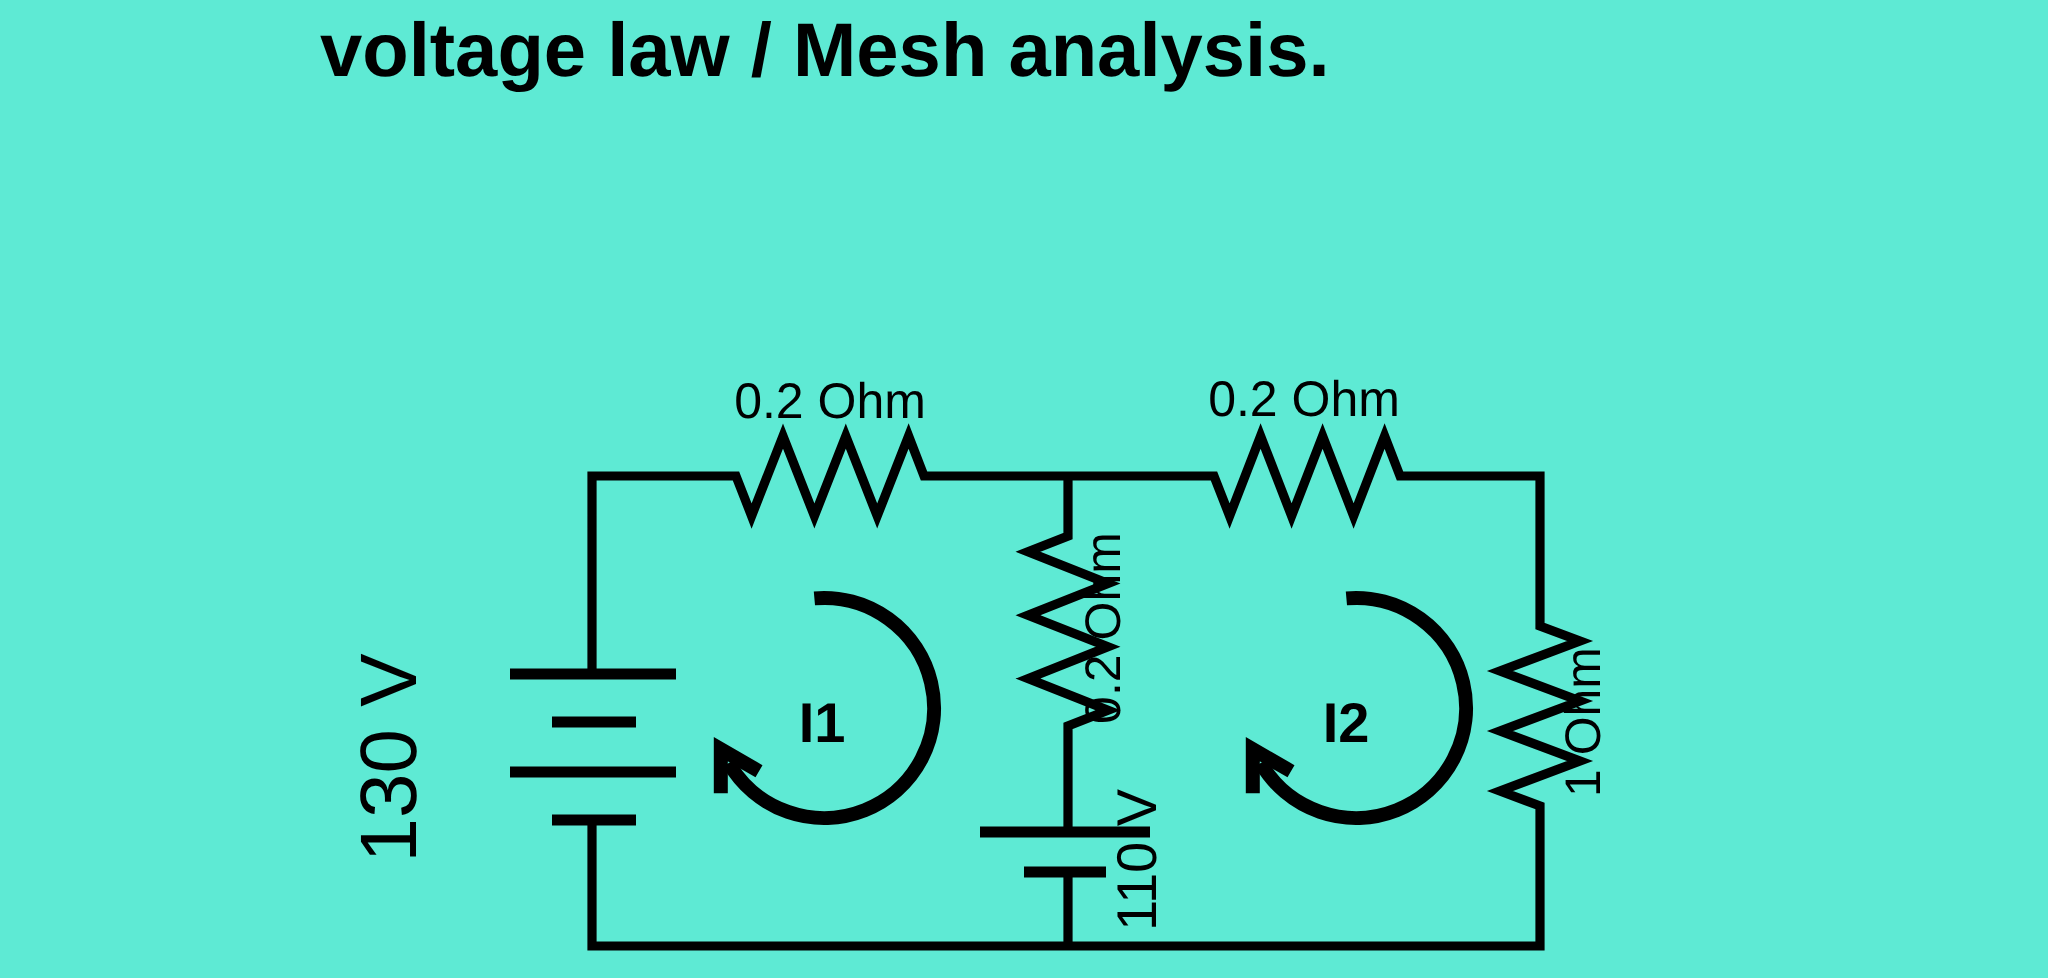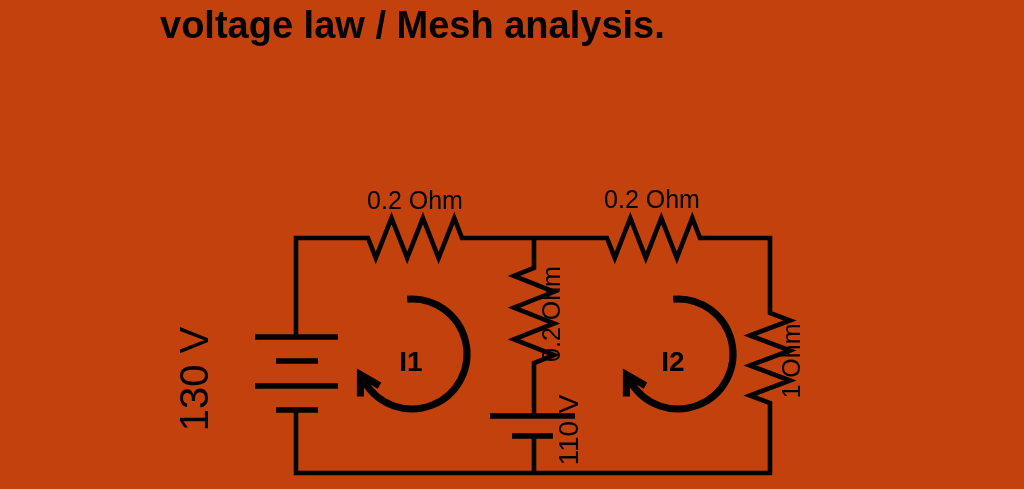--- a/index.html
+++ b/index.html
@@ -4,21 +4,21 @@
 <style>
   html, body {
     margin: 0;
     padding: 0;
     background: #ffffff;
   }
   .page {
     position: relative;
     width: 1024px;
     height: 489px;
-    background: #c2410c;
+    background: #5eead4;
     overflow: hidden;
     font-family: "Liberation Sans", sans-serif;
   }
   svg { display: block; }
 
   .wire {
     fill: none;
     stroke: #000000;
     stroke-width: 4.6;
     stroke-linecap: butt;

